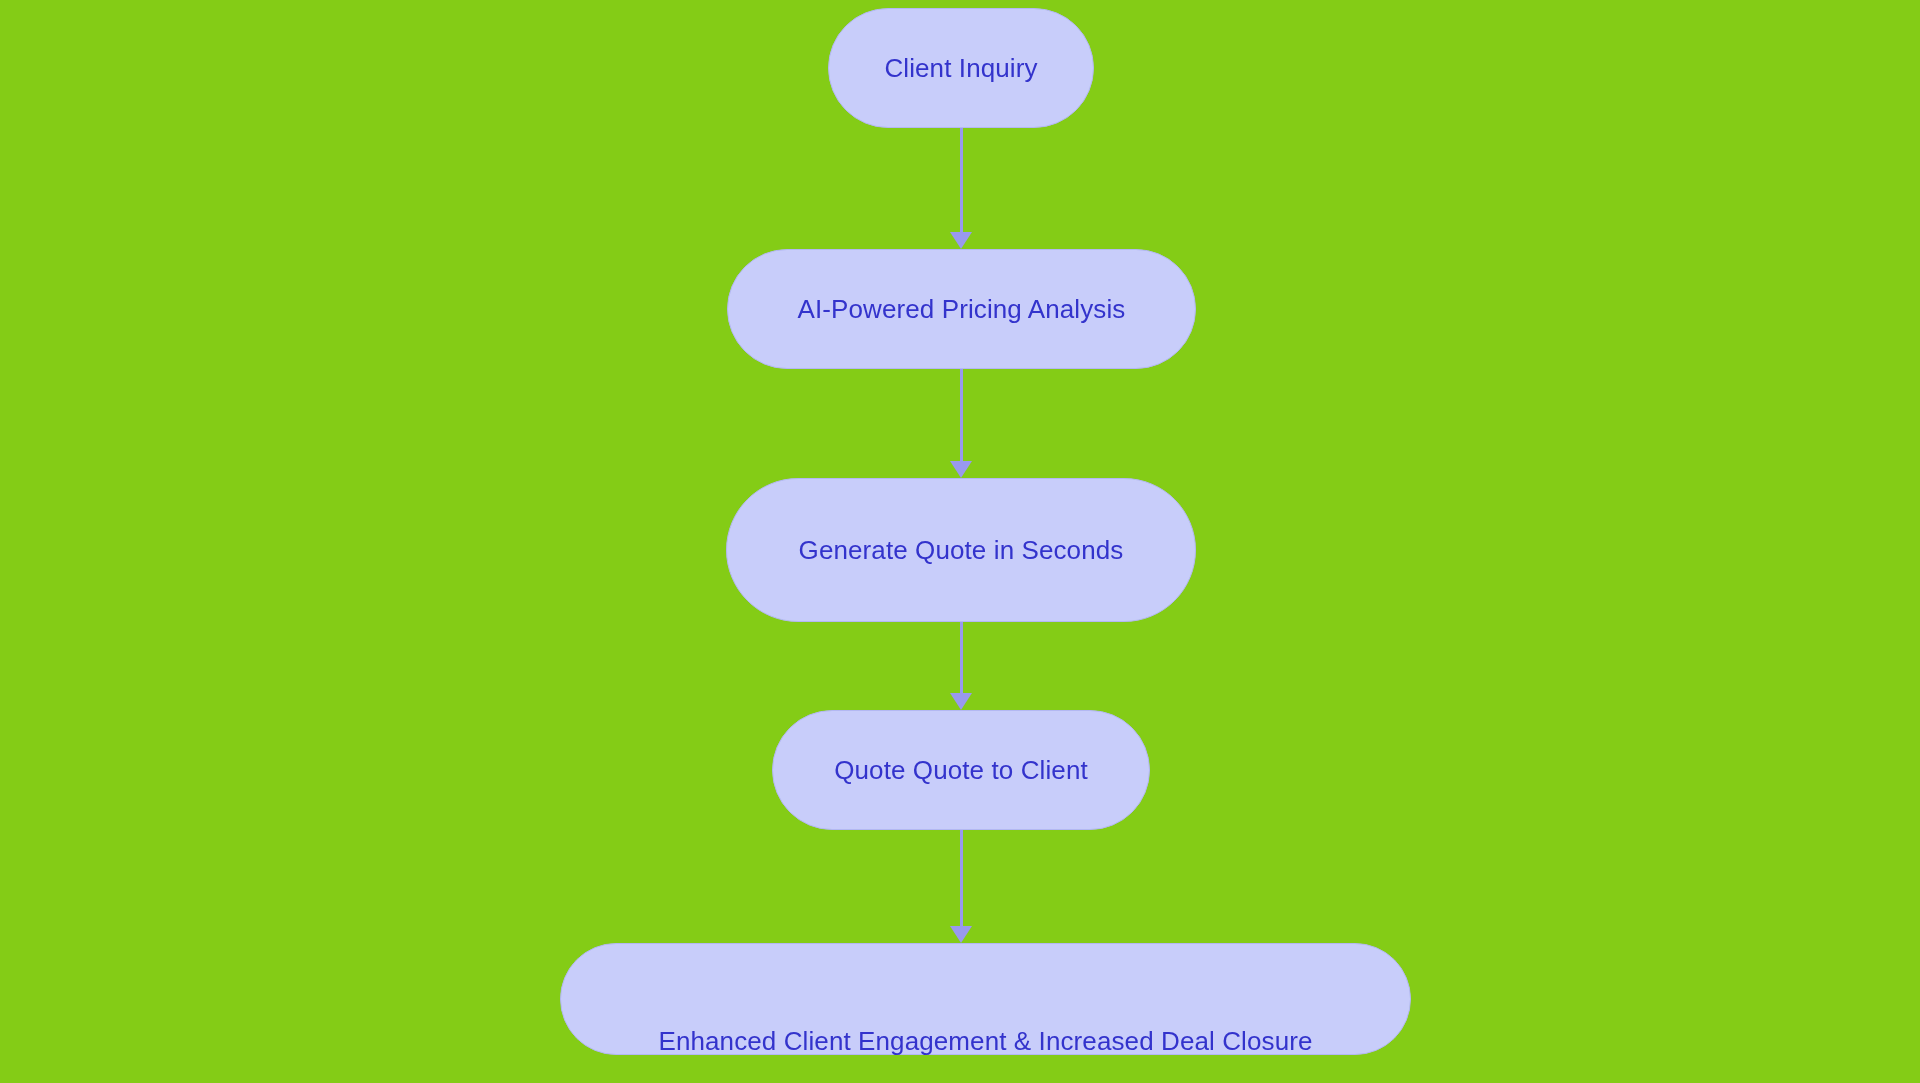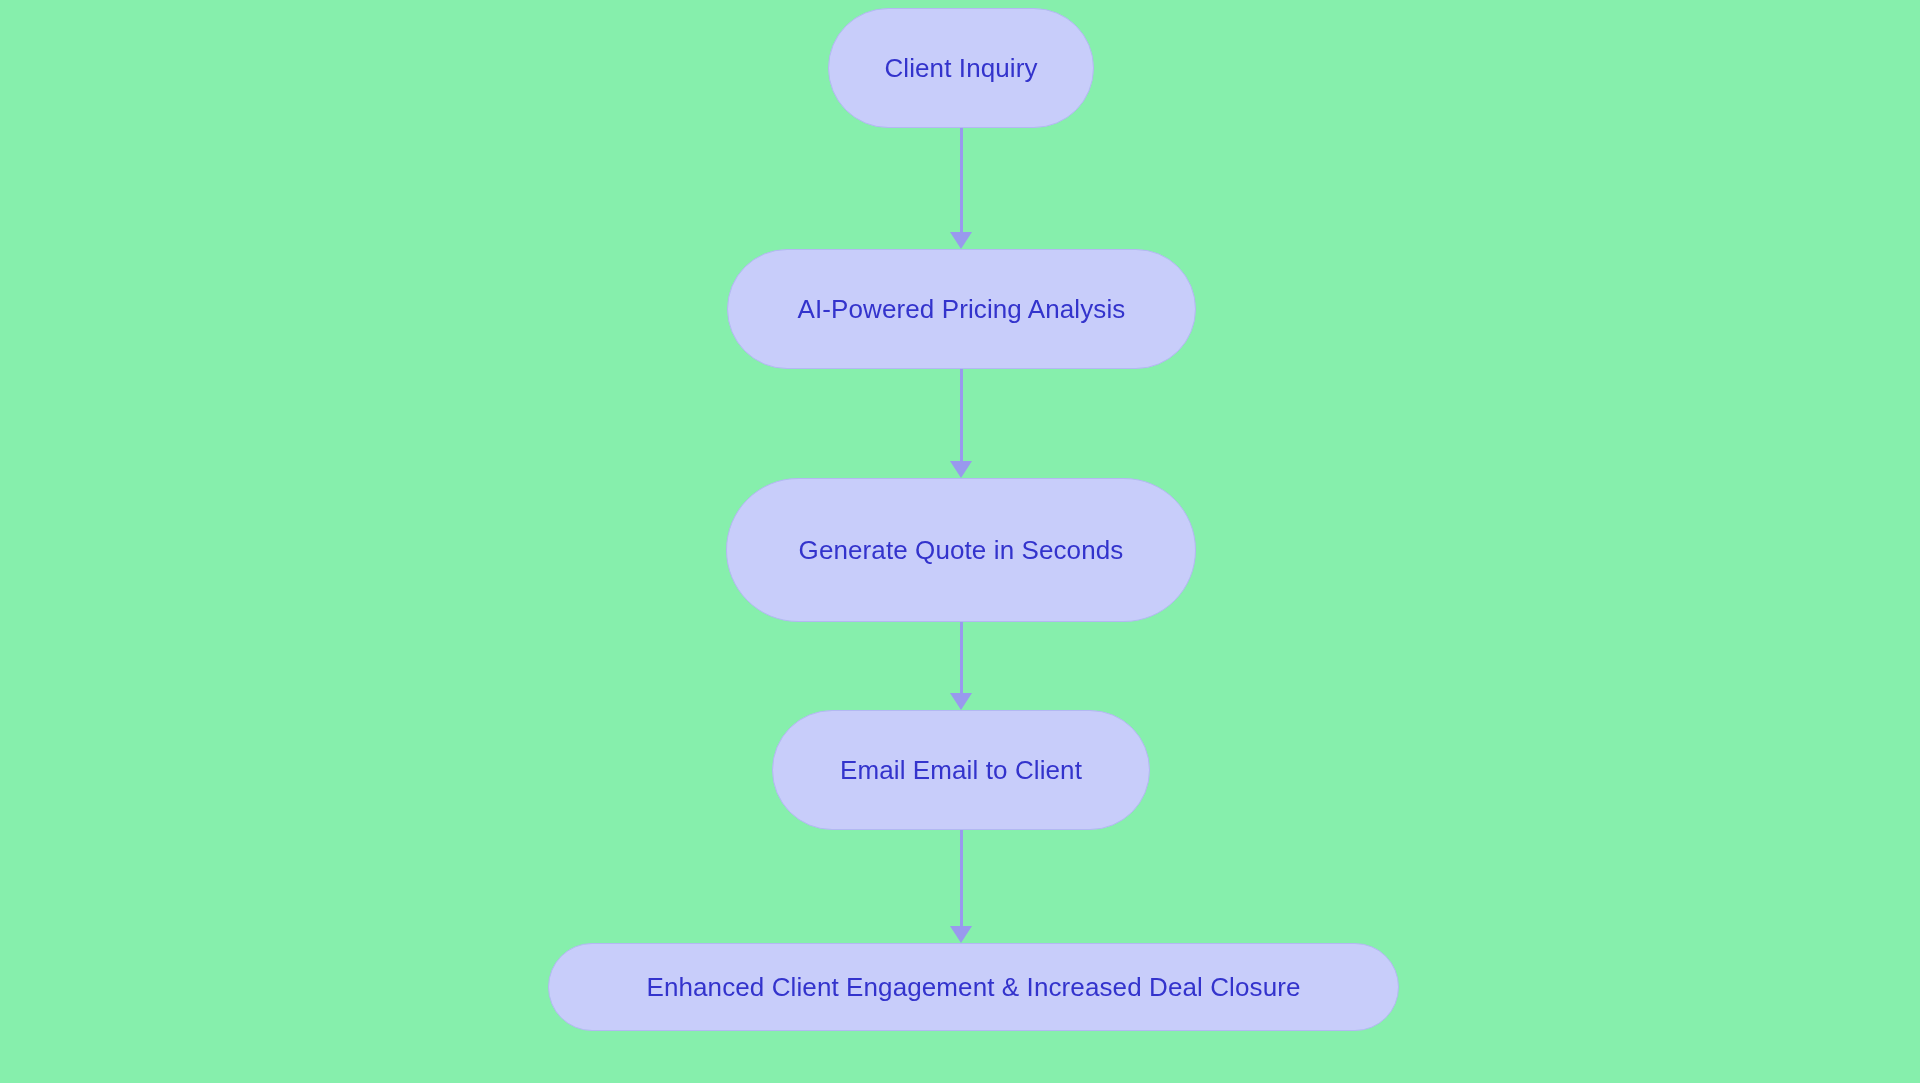--- a/index.html
+++ b/index.html
@@ -10,21 +10,21 @@
   body {
     width: 1920px;
     height: 1083px;
     overflow: hidden;
     font-family: "Liberation Sans", sans-serif;
   }
   #flow-canvas {
     position: relative;
     width: 1920px;
     height: 1083px;
-    background: #86efac;
+    background: #84cc16;
   }
   .flow-node {
     position: absolute;
     box-sizing: border-box;
     display: flex;
     align-items: center;
     justify-content: center;
     background: #c8cdfa;
     border: 1.6px solid #b3b8f2;
     border-radius: 9999px;
@@ -93,20 +93,20 @@
 
   <div class="flow-node" style="left:727px; top:249px; width:469px; height:120px;">
     <span class="node-label">AI-Powered Pricing Analysis</span>
   </div>
 
   <div class="flow-node" style="left:726px; top:478px; width:470px; height:144px;">
     <span class="node-label">Generate Quote in Seconds</span>
   </div>
 
   <div class="flow-node" style="left:772px; top:710px; width:378px; height:120px;">
-    <span class="node-label">Email Email to Client</span>
+    <span class="node-label">Quote Quote to Client</span>
   </div>
 
-  <div class="flow-node" style="left:548px; top:943px; width:851px; height:88px;">
+  <div class="flow-node" style="left:560px; top:943px; width:851px; height:112px;align-items:flex-end;">
     <span class="node-label">Enhanced Client Engagement &amp; Increased Deal Closure</span>
   </div>
 
 </div>
 
 </body></html>

